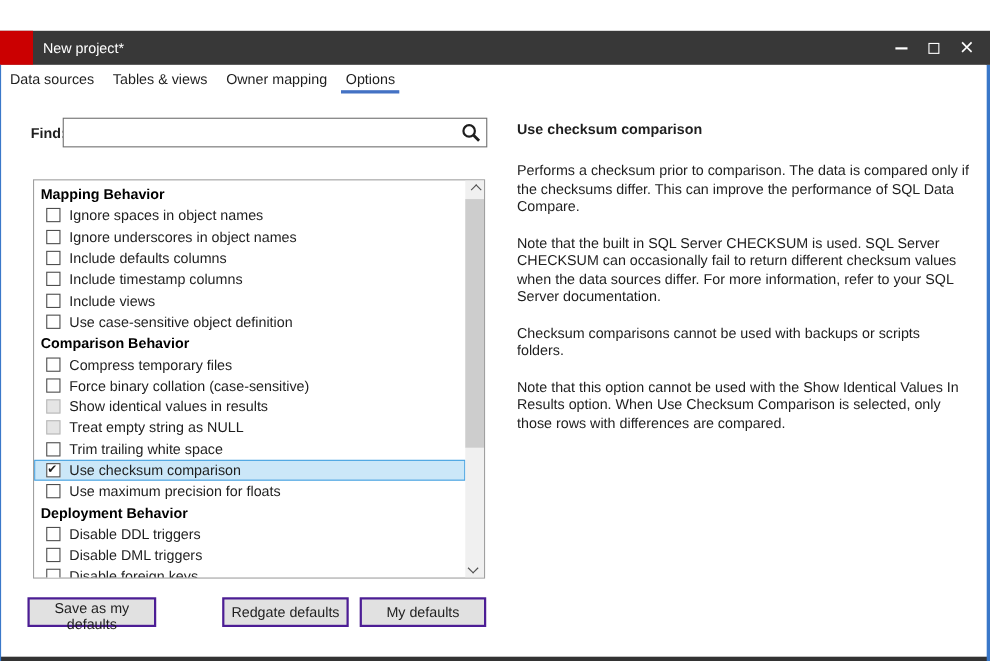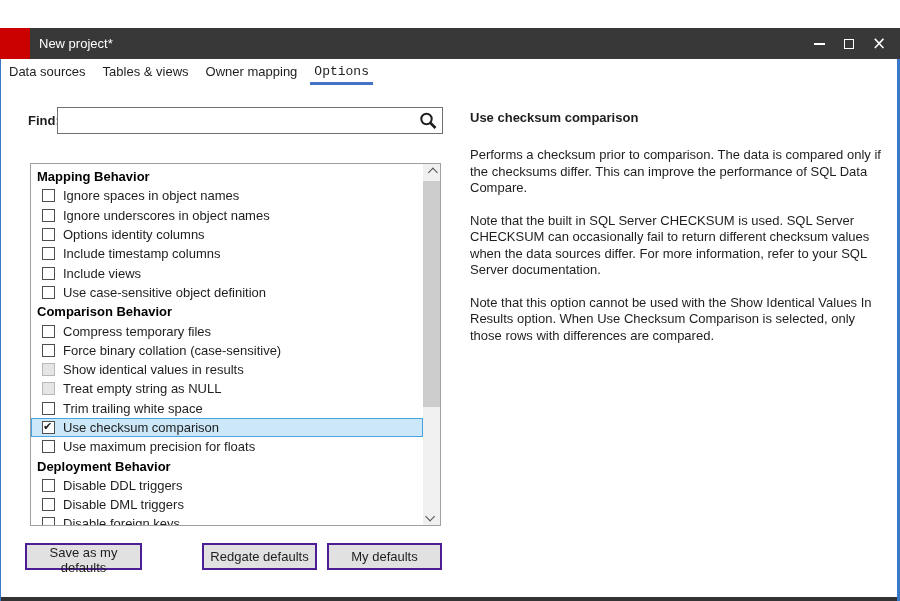--- a/index.html
+++ b/index.html
@@ -18,21 +18,21 @@
   #title-text { color:#fff; margin-left:9px; font-size:13px; }
   #win-controls { position:absolute; right:6px; top:0; height:31px; display:flex; align-items:center; }
   .win-btn { width:30px; height:31px; display:flex; align-items:center; justify-content:center; cursor:default; }
   .min-glyph { width:11px; height:2px; background:#fff; }
   .max-glyph { width:10px; height:10px; border:1.5px solid #fff; }
   .close-glyph { color:#fff; font-size:17px; line-height:1; font-family:"DejaVu Sans",sans-serif; }
 
   
   #tabbar { position:absolute; top:31px; left:0; width:896px; height:27px; background:#fff; display:flex; align-items:flex-start; padding:5px 0 0 5px; }
   .tab { margin-right:9px; padding:0 4px 3px 4px; color:#1e1e1e; border-bottom:3px solid transparent; }
-  .tab.active { border-bottom-color:#4472c4;font-family:Liberation Mono, monospace; }
+  .tab.active { border-bottom-color:#4472c4; }
 
   
   #find-label { position:absolute; left:28px; top:85px; font-weight:bold; }
   #find-input { position:absolute; left:57px; top:79px; width:386px; height:27px; border:1px solid #707070; padding:0 30px 0 6px; font:inherit; color:#1e1e1e; outline:none; }
   #find-search-icon { position:absolute; left:418px; top:83px; width:20px; height:20px; }
 
   
   #listbox { position:absolute; left:30px; top:135px; width:411px; height:363px; border:1px solid #a0a0a0; background:#fff; overflow:hidden; }
   #list-inner { position:absolute; left:0; top:0; right:17px; padding-top:3px; }
   .sec-header { height:19.3px; display:flex; align-items:center; padding-left:6px; font-weight:bold; color:#000; }
@@ -119,21 +119,21 @@
       <div class="opt-row">
           <span class="cb"></span>
           <span>Ignore spaces in object names</span>
         </div>
       <div class="opt-row">
           <span class="cb"></span>
           <span>Ignore underscores in object names</span>
         </div>
       <div class="opt-row">
           <span class="cb"></span>
-          <span>Options identity columns</span>
+          <span>Include defaults columns</span>
         </div>
       <div class="opt-row">
           <span class="cb"></span>
           <span>Include timestamp columns</span>
         </div>
       <div class="opt-row">
           <span class="cb"></span>
           <span>Include views</span>
         </div>
       <div class="opt-row">
@@ -198,20 +198,21 @@
   </div>
 
   <button class="def-btn" id="btn-save-defaults">Save as my defaults</button>
   <button class="def-btn" id="btn-redgate-defaults">Redgate defaults</button>
   <button class="def-btn" id="btn-my-defaults">My defaults</button>
 
   <div id="detail">
     <div id="detail-title">Use checksum comparison</div>
     <p>Performs a checksum prior to comparison. The data is compared only if the checksums differ. This can improve the performance of SQL Data Compare.</p>
     <p>Note that the built in SQL Server CHECKSUM is used. SQL Server CHECKSUM can occasionally fail to return different checksum values when the data sources differ. For more information, refer to your SQL Server documentation.</p>
+    <p>Checksum comparisons cannot be used with backups or scripts folders.</p>
     <p>Note that this option cannot be used with the Show Identical Values In Results option. When Use Checksum Comparison is selected, only those rows with differences are compared.</p>
   </div>
 
   <div id="bottombar">
     <span class="bb-item" id="bb-save">Save</span>
     <span class="bb-item" id="bb-saveas">Save as...</span>
     <span class="bb-item bb-icon" id="bb-arrow-right">→</span>
     <span class="bb-item bb-icon" id="bb-arrow-swap">⇄</span>
     <span class="bb-item bb-icon" id="bb-arrow-left">←</span>
     <button id="bb-compare">Compare now</button>

